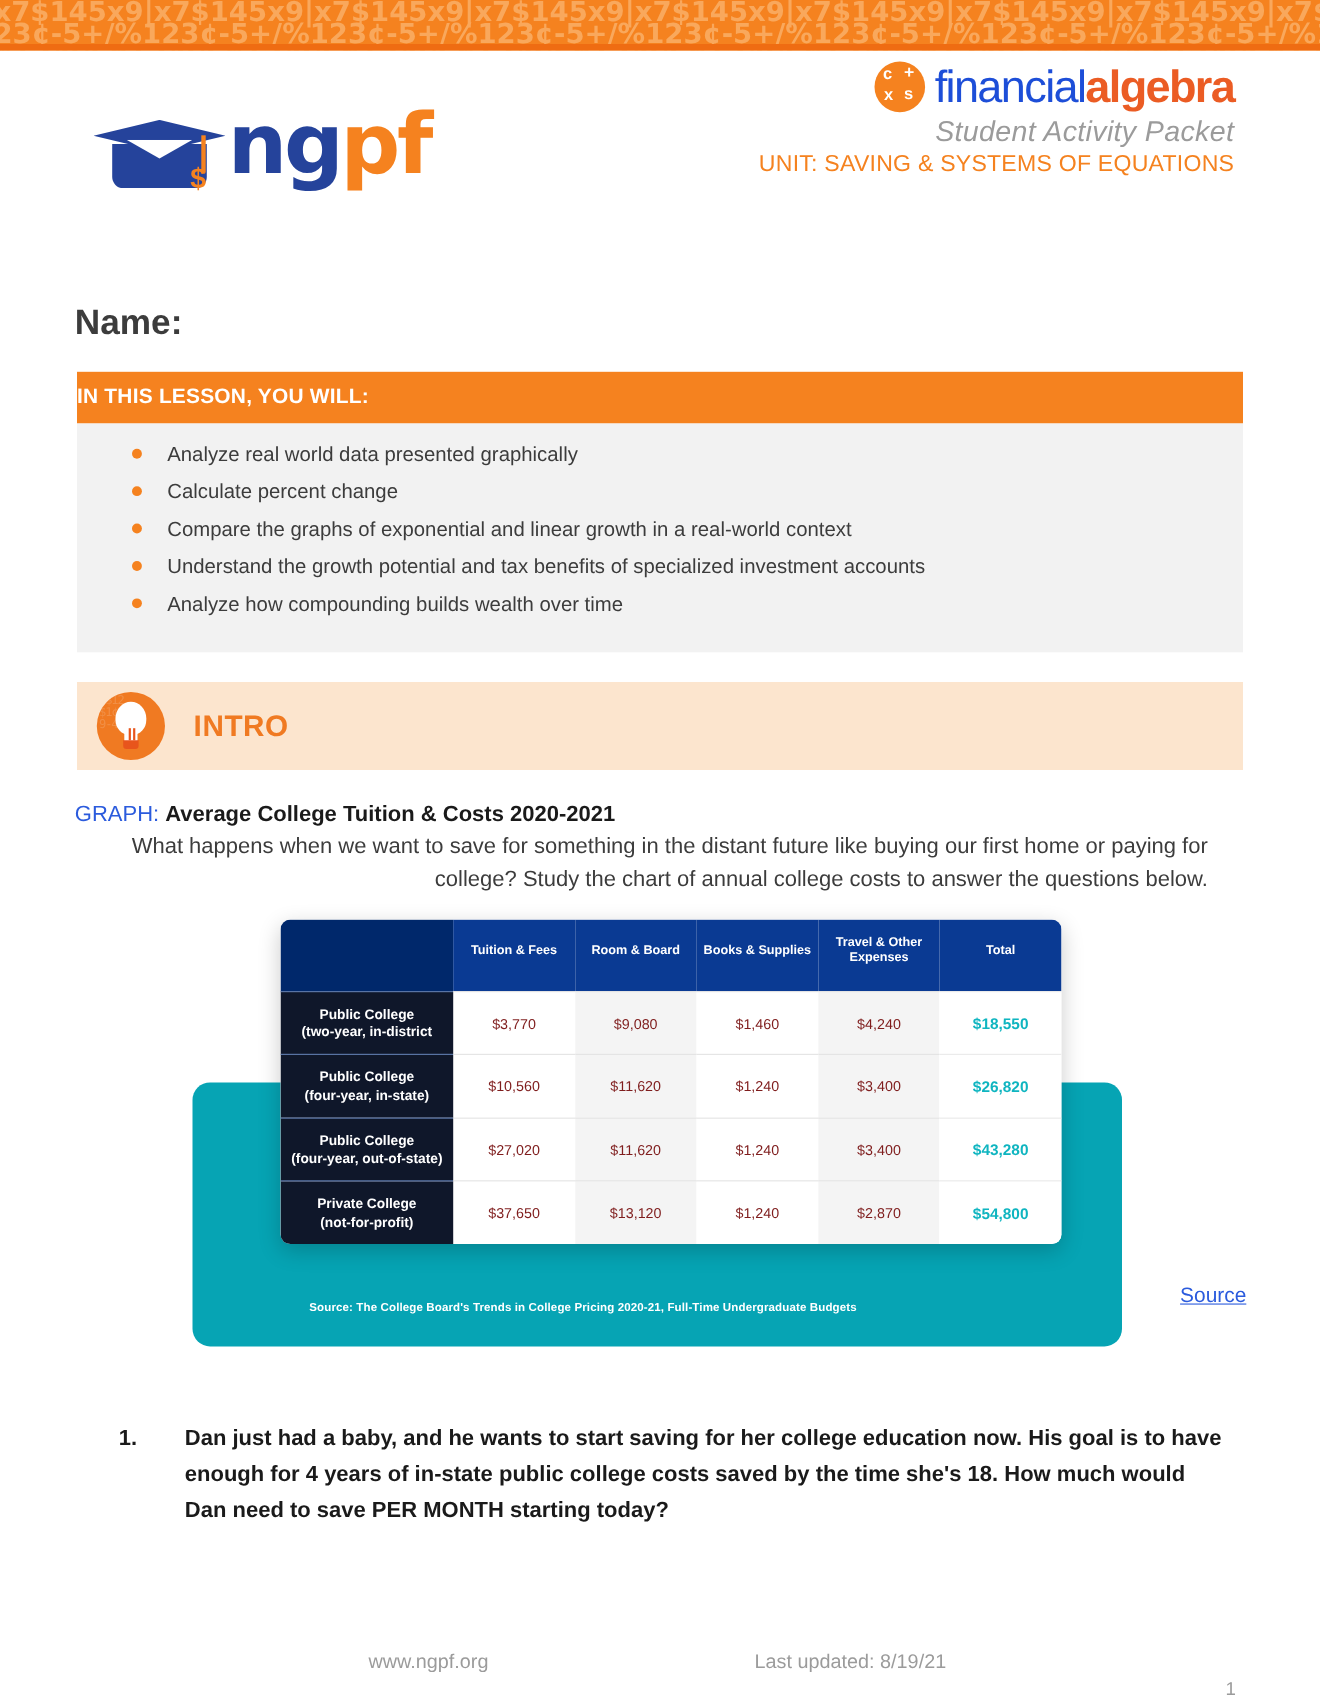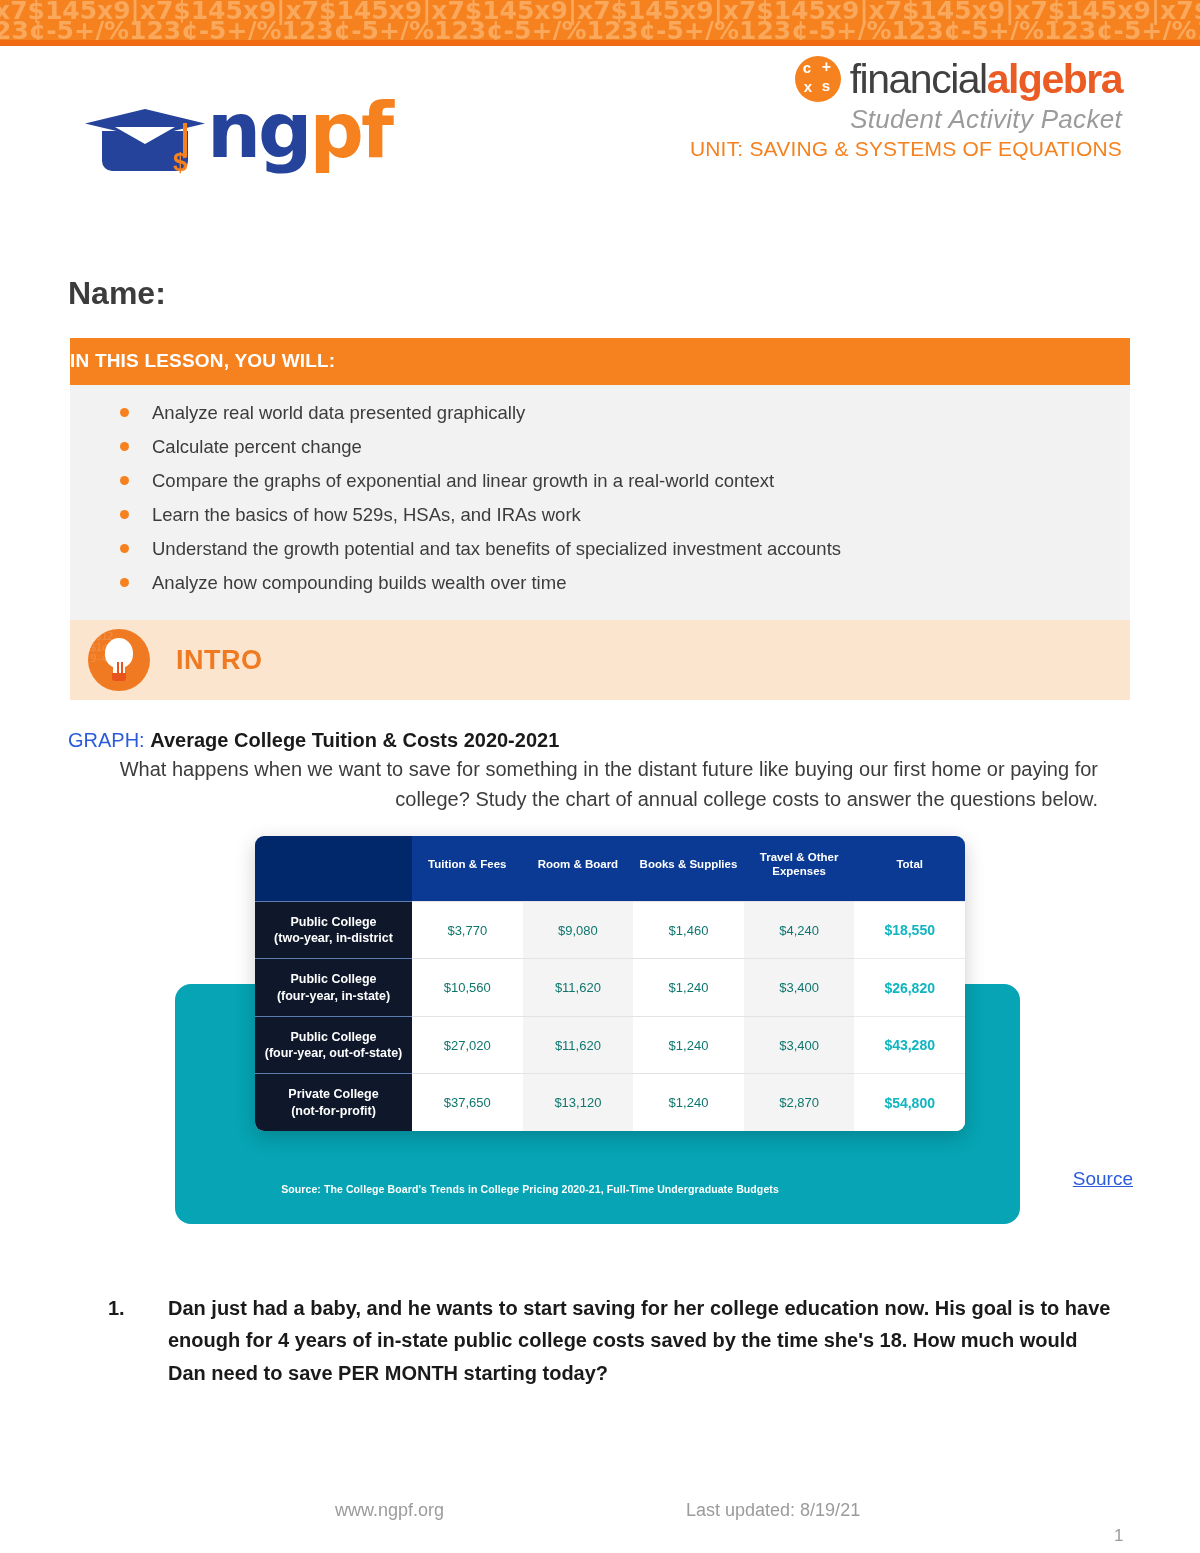--- a/index.html
+++ b/index.html
@@ -81,21 +81,21 @@
   .fa-circle{
     width:46px; height:46px; border-radius:50%;
     background:#f5821f; position:relative; flex:none;
     color:#ffffff; font-weight:bold;
   }
   .fa-c{ position:absolute; left:8px; top:4px; font-size:15px; line-height:1; }
   .fa-plus{ position:absolute; left:27px; top:3px; font-size:16px; line-height:1; }
   .fa-x{ position:absolute; left:9px; top:23px; font-size:15px; line-height:1; }
   .fa-s{ position:absolute; left:27px; top:22px; font-size:15px; line-height:1; }
   .fa-word{ font-size:41px; line-height:1; letter-spacing:-1.5px; font-weight:normal; }
-  .fa-financial{ color:#404040; }
+  .fa-financial{ color:#1d4ed8; }
   .fa-algebra{ color:#eb5c24; font-weight:bold; }
 
   .fa-title{
     font-size:27px; font-style:italic; color:#f5821f;
     line-height:1.18; letter-spacing:0.4px;
   }
   .fa-sub{
     font-size:26px; font-style:italic; color:#9b9b9b;
     line-height:1.18; letter-spacing:0.3px;
   }
@@ -209,21 +209,21 @@
   }
   table.cost-table th.corner{
     background:#00286b; width:157px;
   }
   table.cost-table td.rowlabel{
     background:#0f172a; color:#ffffff; font-size:12.5px; font-weight:bold;
     text-align:center; padding:12px 6px; line-height:1.3; width:157px;
     border-top:1px solid #5f7cb0;
   }
   table.cost-table td.val{
-    text-align:center; font-size:13px; color:#0f766e;
+    text-align:center; font-size:13px; color:#7f1d1d;
     padding:15px 4px; border-top:1px solid #e3e3e3;
   }
   table.cost-table td.val.alt{ background:#f4f4f4; }
   table.cost-table td.total{
     text-align:center; font-size:14px; font-weight:bold; color:#0fb5c0;
     padding:15px 4px; border-top:1px solid #e9e9e9; background:#ffffff;
   }
 
   
   .source-link{
@@ -296,21 +296,20 @@
 
 <div class="name-line">Name:</div>
 
 <div class="lesson-box">
   <div class="lesson-head">IN THIS LESSON, YOU WILL:</div>
   <div class="lesson-body">
     <ul>
       <li><span class="bull"></span><span>Analyze real world data presented graphically</span></li>
       <li><span class="bull"></span><span>Calculate percent change</span></li>
       <li><span class="bull"></span><span>Compare the graphs of exponential and linear growth in a real-world context</span></li>
-      <li><span class="bull"></span><span>Learn the basics of how 529s, HSAs, and IRAs work</span></li>
       <li><span class="bull"></span><span>Understand the growth potential and tax benefits of specialized investment accounts</span></li>
       <li><span class="bull"></span><span>Analyze how compounding builds wealth over time</span></li>
     </ul>
   </div>
 </div>
 
 <div class="intro-banner">
   <div class="bulb-circle">
     <div class="bulb-noise">c$12<br>$1¢%-S<br>9-4%2</div>
     <div class="bulb-glass"></div>

